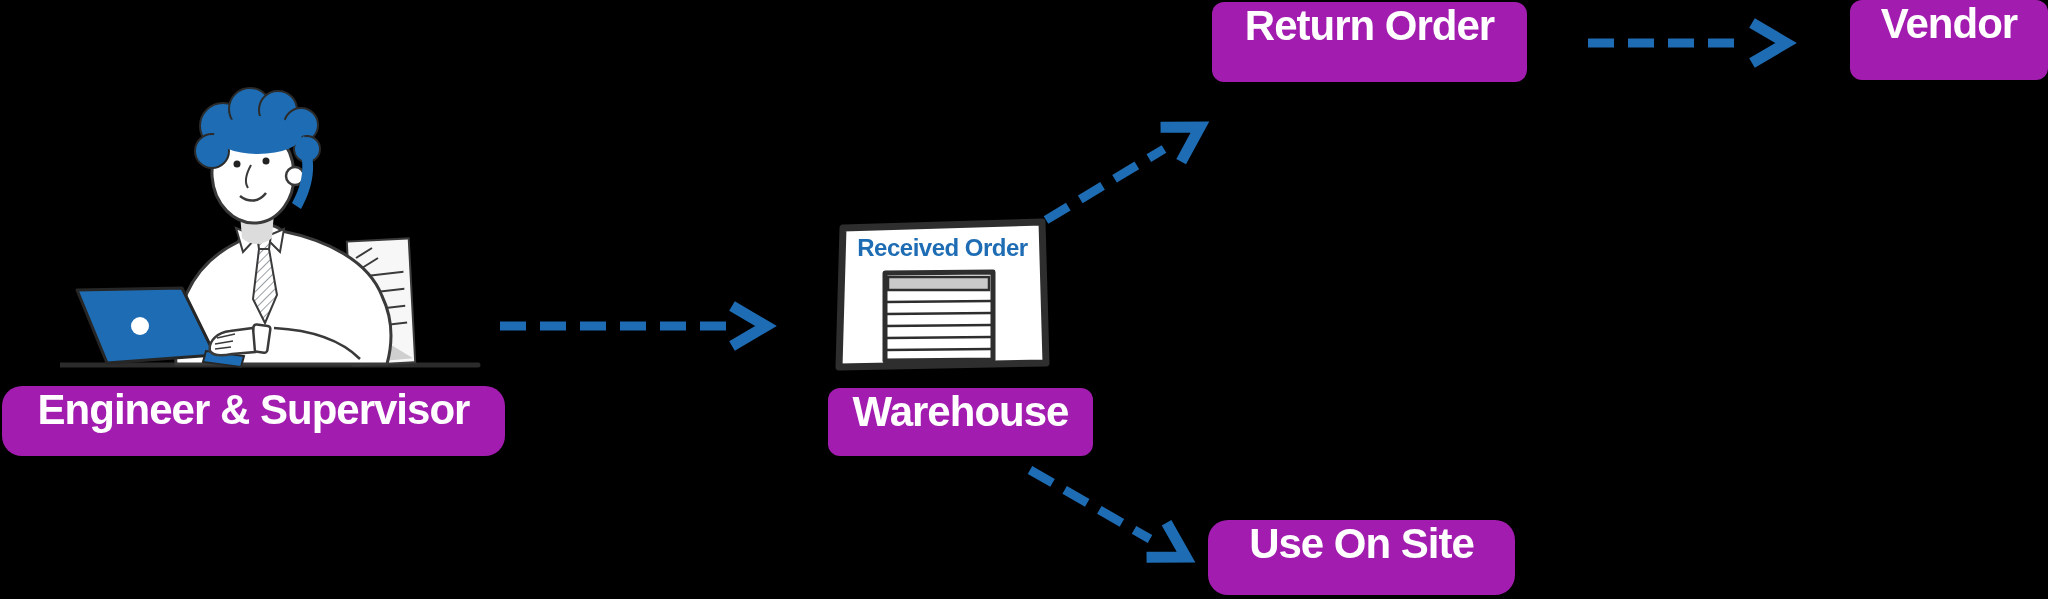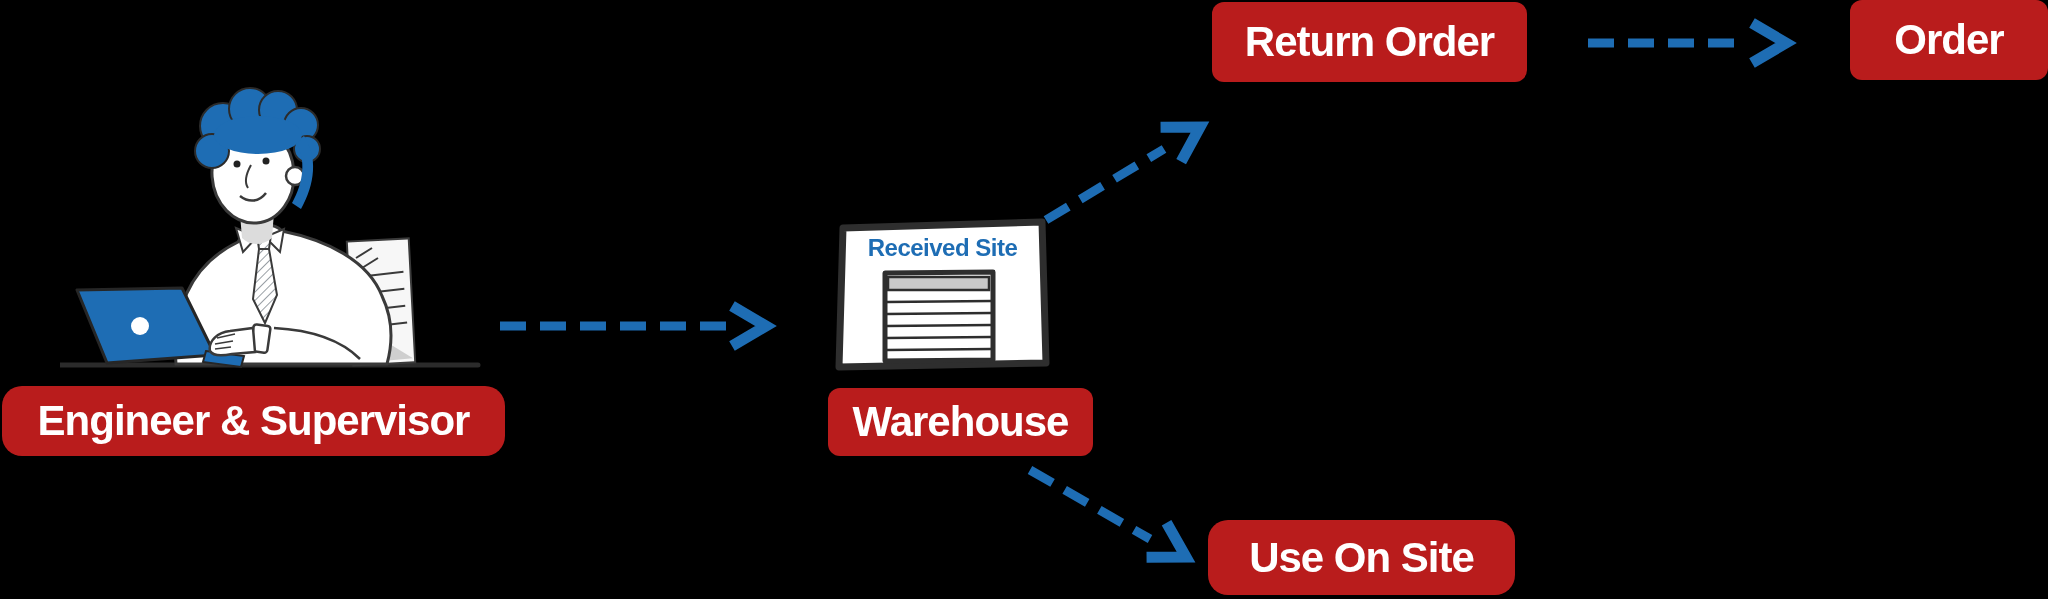--- a/index.html
+++ b/index.html
@@ -1,22 +1,22 @@
 <!DOCTYPE html>
 <html><head>
 <meta charset="utf-8">
 <style>
   html,body{margin:0;padding:0;background:#000;}
   .canvas{
     position:relative;width:2048px;height:599px;background:#000000;overflow:hidden;
     font-family:"Liberation Sans",sans-serif;
   }
   .node{
-    position:absolute;background:#b91c1c;color:#ffffff;font-weight:700;
-    display:flex;align-items:center;justify-content:center;
+    position:absolute;background:#a21caf;color:#ffffff;font-weight:700;
+    display:flex;justify-content:center;
     border-radius:12px;font-size:42px;letter-spacing:-1px;white-space:nowrap;
   }
   .node-eng{left:2px;top:386px;width:503px;height:70px;border-radius:20px;}
   .node-wh{left:828px;top:388px;width:265px;height:68px;}
   .node-ro{left:1212px;top:2px;width:315px;height:80px;}
   .node-vd{left:1850px;top:0px;width:198px;height:80px;}
   .node-us{left:1208px;top:520px;width:307px;height:75px;border-radius:20px;}
   .person-svg{position:absolute;left:60px;top:62px;width:430px;height:315px;}
   .edges-svg{position:absolute;left:0;top:0;width:2048px;height:599px;pointer-events:none;}
   .wh-icon{position:absolute;left:830px;top:216px;width:225px;height:155px;}
@@ -110,32 +110,32 @@
     </g>
   </svg>
 
   <div class="wh-icon">
     <svg viewBox="0 0 225 155">
       <polygon points="13,12 212,6 216,147 9,151" fill="#ffffff" stroke="#2e2e2e" stroke-width="7" stroke-linejoin="round"></polygon>
       <polygon points="55,57 163,56 163,144 55,145" fill="#ffffff" stroke="#2e2e2e" stroke-width="5" stroke-linejoin="round"></polygon>
       <rect x="58" y="61" width="101" height="13" fill="#c9c9c9" stroke="#2e2e2e" stroke-width="2.5"></rect>
       <path d="M57,86 L161,85 M57,98 L161,97 M57,110 L161,109 M57,122 L161,121 M57,134 L161,133" stroke="#2e2e2e" stroke-width="2.5" fill="none"></path>
     </svg>
-    <div class="wh-caption">Received Site</div>
+    <div class="wh-caption">Received Order</div>
   </div>
 
   <div class="node node-eng">
     <span>Engineer &amp; Supervisor</span>
   </div>
   <div class="node node-wh">
     <span>Warehouse</span>
   </div>
   <div class="node node-ro">
     <span>Return Order</span>
   </div>
   <div class="node node-vd">
-    <span>Order</span>
+    <span>Vendor</span>
   </div>
   <div class="node node-us">
     <span>Use On Site</span>
   </div>
 
 </div>
 
 </body></html>

